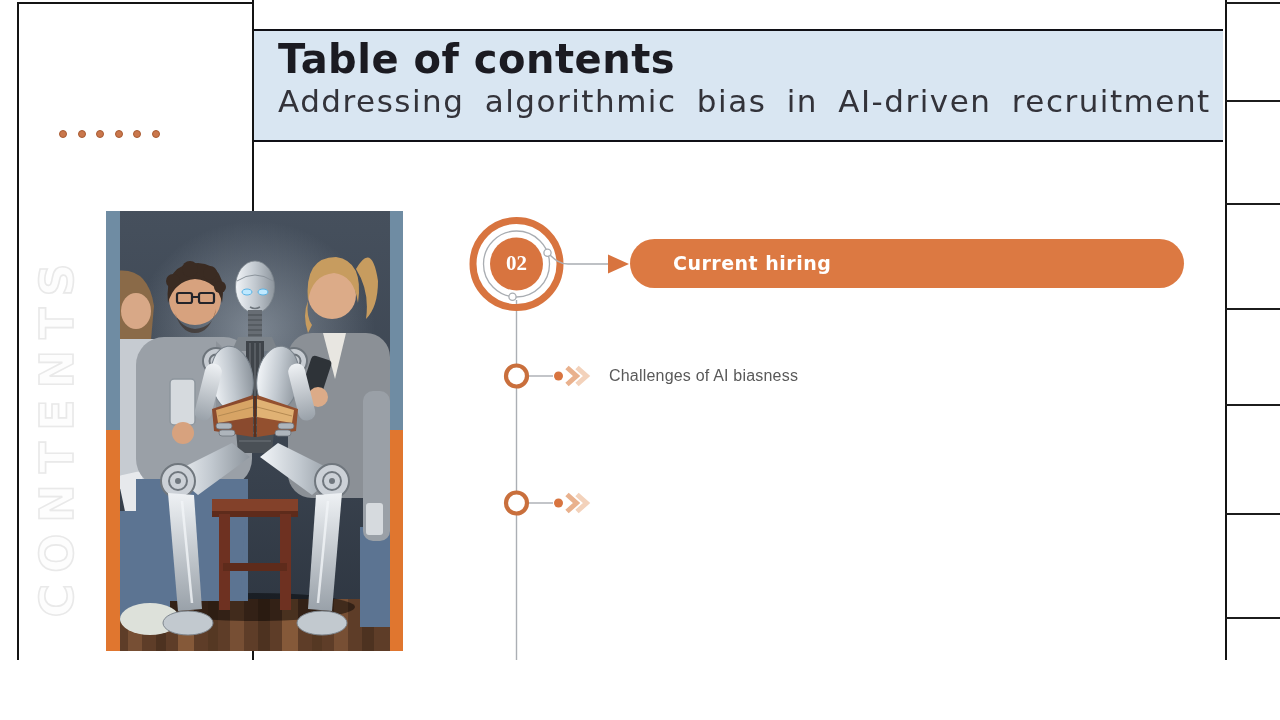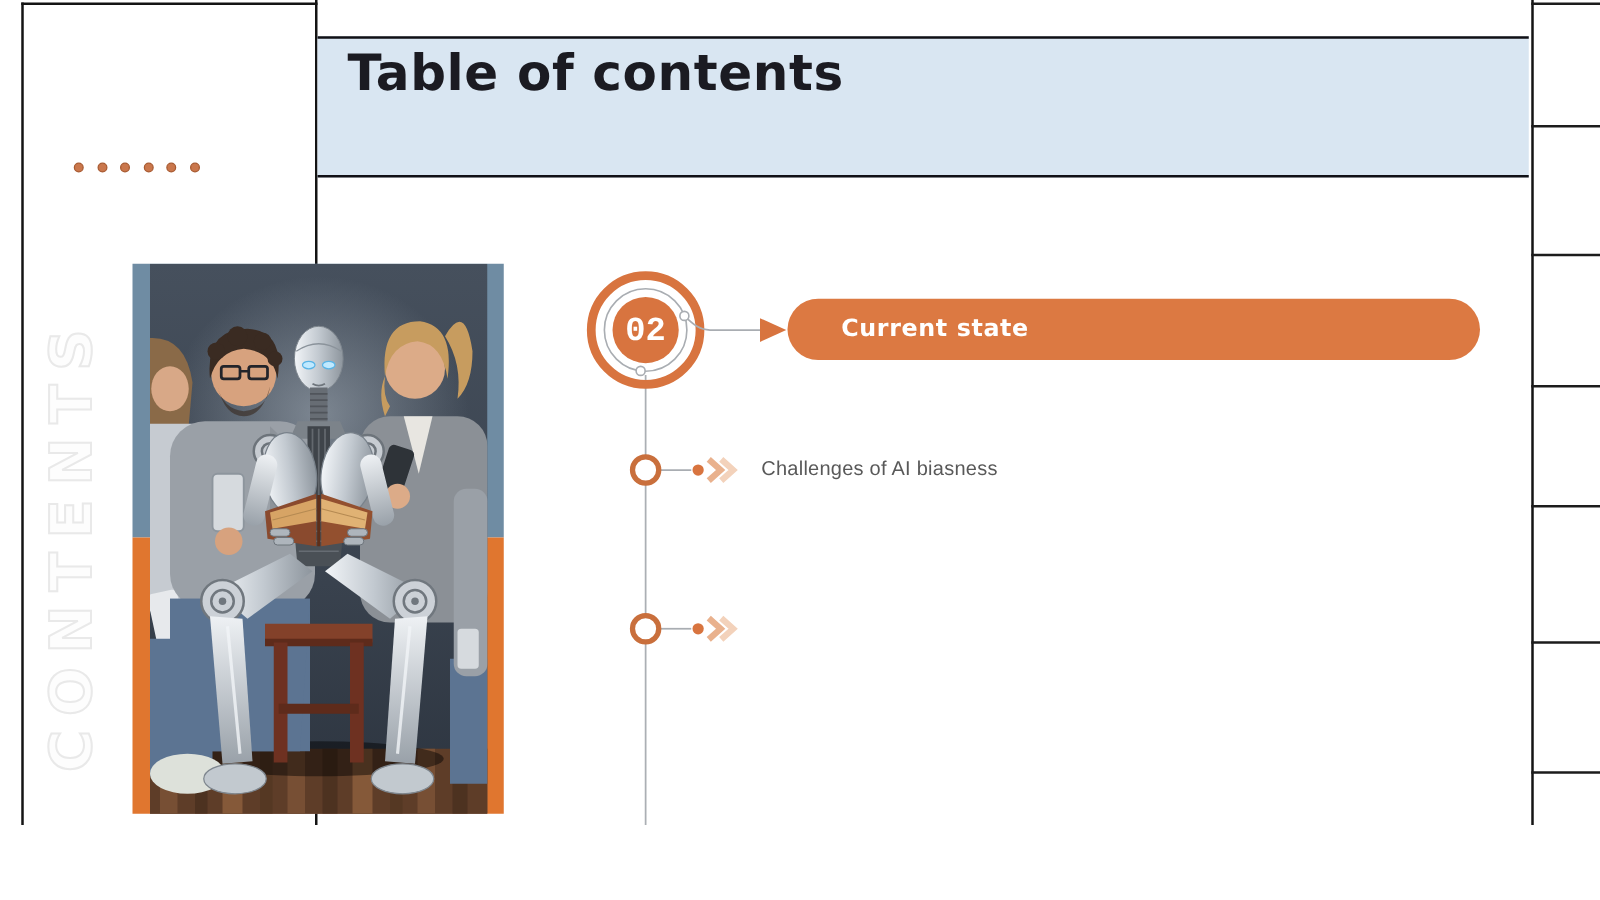--- a/index.html
+++ b/index.html
@@ -28,21 +28,21 @@
   .contents-vertical{position:absolute;left:57px;top:435px;width:0;height:0;}
   .contents-vertical span{position:absolute;white-space:nowrap;transform:translate(-50%,-50%) rotate(-90deg);
          font-family:"DejaVu Sans",sans-serif;font-weight:700;font-size:46px;letter-spacing:11px;
          color:#fdfdfd;-webkit-text-stroke:1.6px #e9e9e9;}
   
   .img-bg-top{position:absolute;left:106px;top:211px;width:297px;height:219px;background:#6F8CA3;}
   .img-bg-bottom{position:absolute;left:106px;top:430px;width:297px;height:221px;background:#E0762F;}
   .photo{position:absolute;left:120px;top:211px;width:270px;height:440px;}
   
   .badge-number{position:absolute;left:480px;top:251px;width:73px;text-align:center;
-         font-family:Liberation Mono, monospace;font-weight:700;font-size:27px;color:#ffffff;}
+         font-family:Liberation Serif, serif;font-weight:700;font-size:21px;color:#ffffff;}
   .toc-pill{position:absolute;left:630px;top:239px;width:554px;height:49px;border-radius:25px;
          background:#DC7942;color:#ffffff;font-family:"DejaVu Sans",sans-serif;font-weight:700;
          font-size:19px;line-height:49px;padding-left:43px;box-sizing:border-box;letter-spacing:0.5px;}
   .toc-item{position:absolute;left:609px;font-size:16px;color:#595959;line-height:20px;letter-spacing:0.2px;text-align:right;}
   .toc-item.i1{top:366px;}
   .toc-item.i2{top:493px;}
   .page-number{position:absolute;left:1242px;top:699px;width:24px;text-align:center;
          font-size:12.5px;color:#555;}
   svg{display:block;}
 </style>
@@ -59,20 +59,21 @@
   <div class="rail-tick" style="top:2px"></div>
   <div class="rail-tick" style="top:100px"></div>
   <div class="rail-tick" style="top:203px"></div>
   <div class="rail-tick" style="top:308px"></div>
   <div class="rail-tick" style="top:404px"></div>
   <div class="rail-tick" style="top:513px"></div>
   <div class="rail-tick" style="top:617px"></div>
 
   <div class="header">
     <h1 class="title">Table of contents</h1>
+    <div class="subtitle">Addressing algorithmic bias in AI-driven recruitment</div>
   </div>
 
   <div class="dots-row">
     <span class="dot"></span>
     <span class="dot"></span>
     <span class="dot"></span>
     <span class="dot"></span>
     <span class="dot"></span>
     <span class="dot"></span>
   </div>
@@ -275,18 +276,18 @@
       <circle cx="56.5" cy="293" r="10.5" fill="#ffffff" stroke="#C96F3C" stroke-width="4.2"></circle>
       <circle cx="98.5" cy="293" r="4.5" fill="#D8743F"></circle>
       <g fill="none" stroke-width="5">
         <polyline points="107,284.5 116.5,293 107,301.5" stroke="#E9B18D"></polyline>
         <polyline points="117,284.5 126.5,293 117,301.5" stroke="#F3D2BB"></polyline>
       </g>
     </g>
   </svg>
 
   <div class="badge-number">02</div>
-  <div class="toc-pill">Current state</div>
+  <div class="toc-pill">Current hiring</div>
   <div class="toc-item i1">Challenges of AI biasness</div>
 
   <div class="page-number">8</div>
 
 </div>
 
 </body></html>

